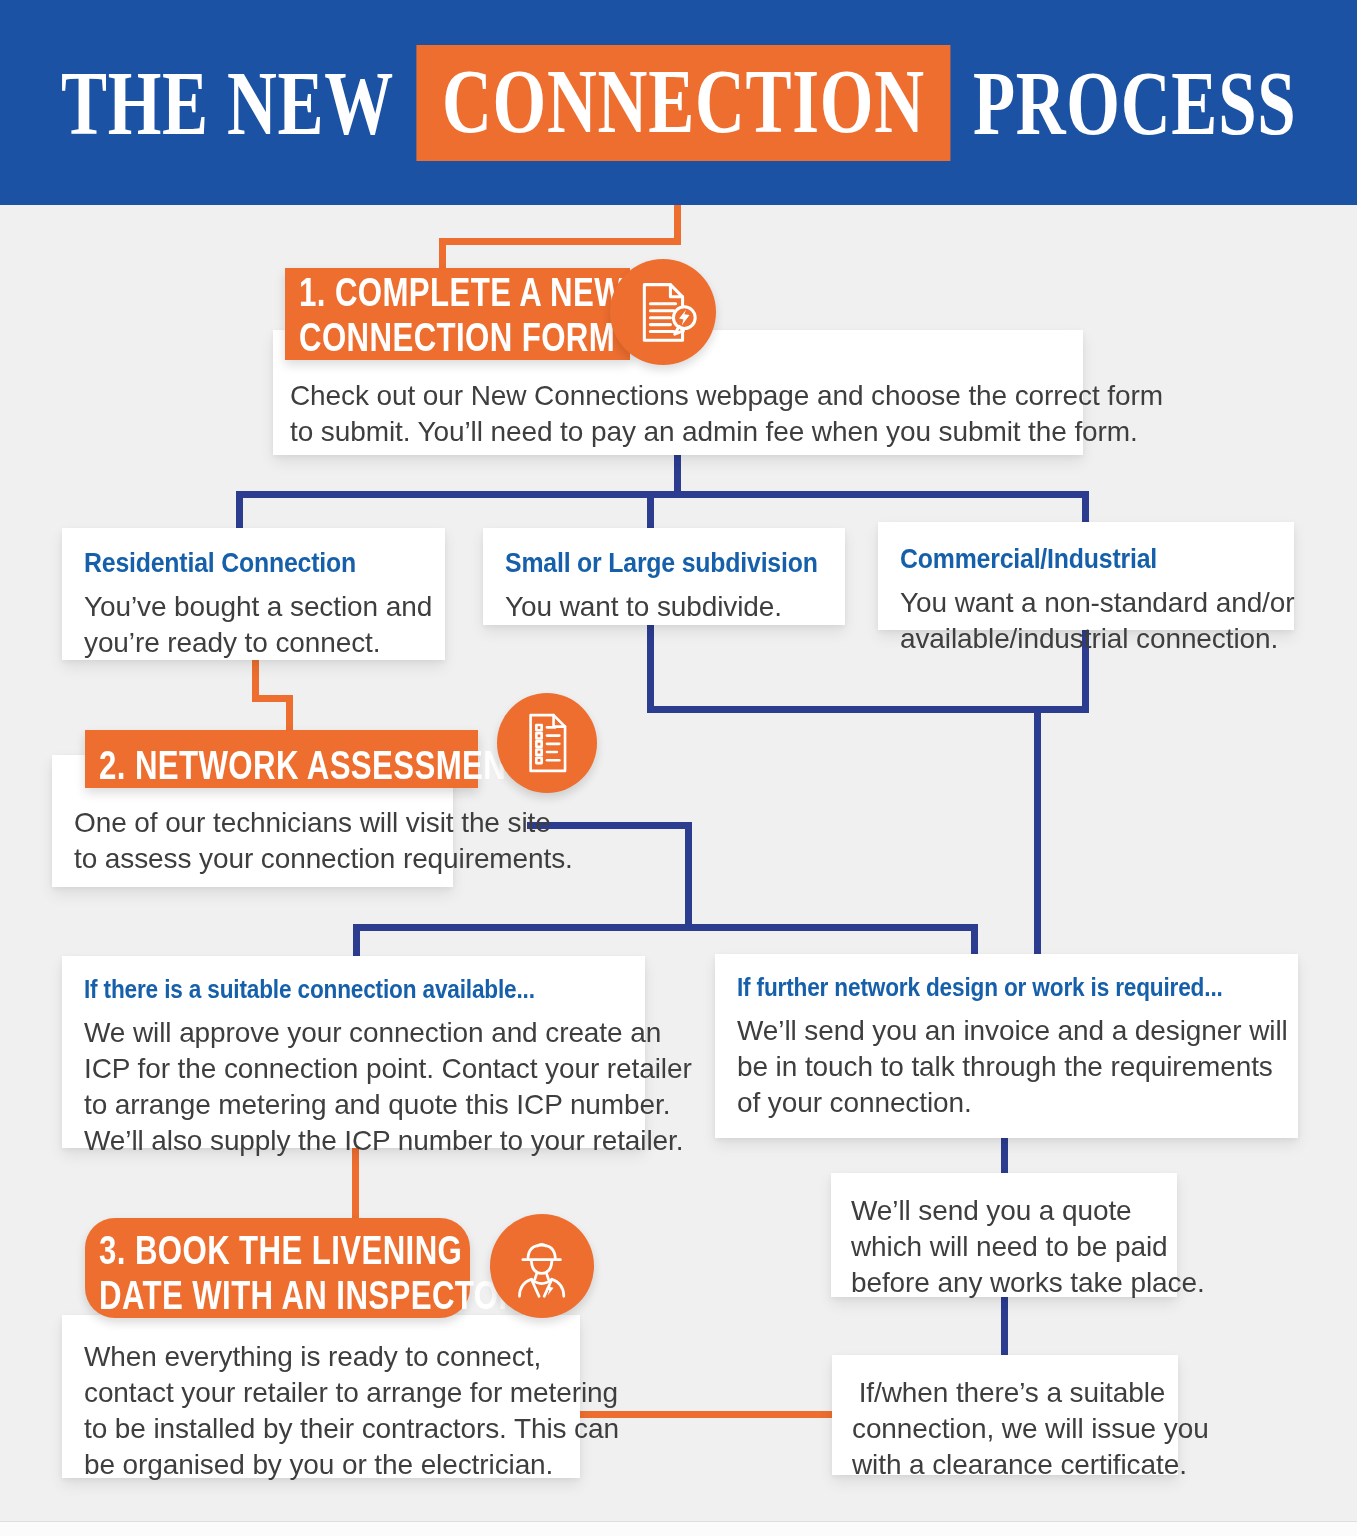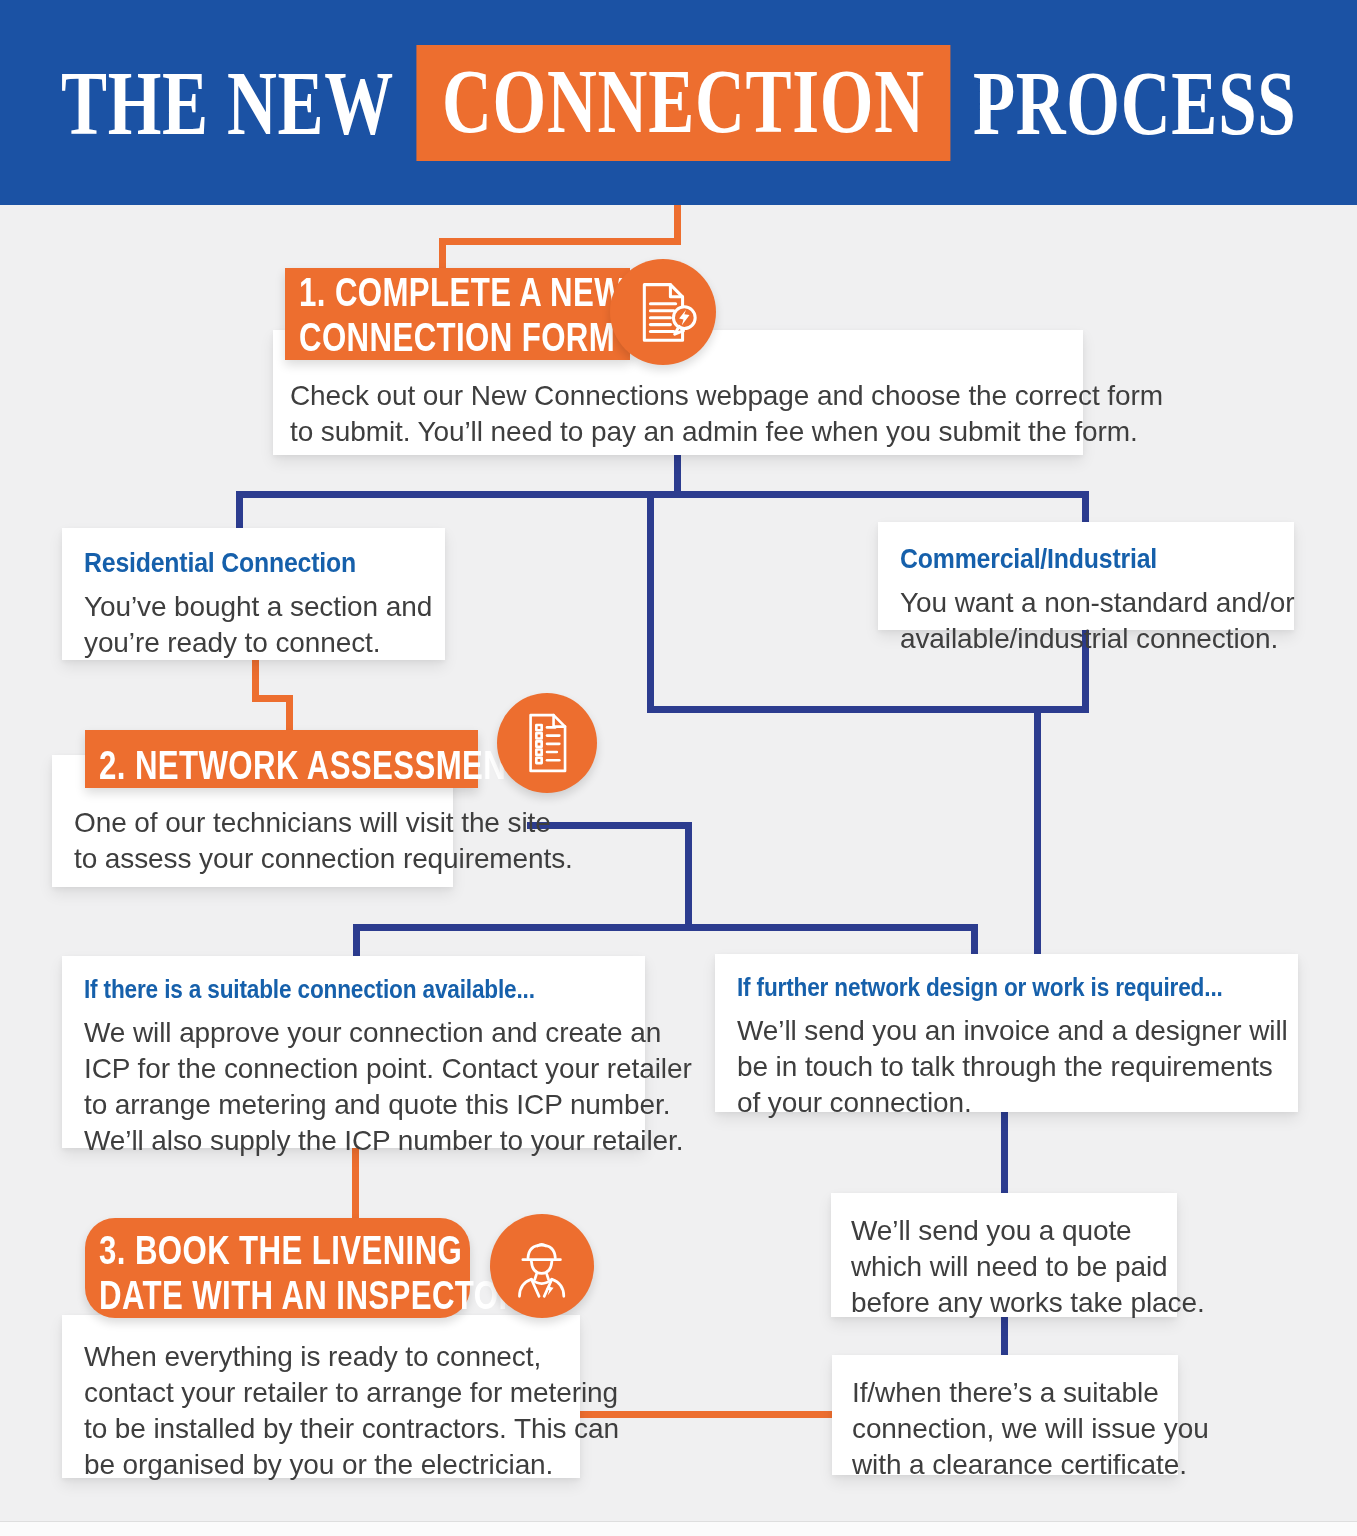--- a/index.html
+++ b/index.html
@@ -130,20 +130,24 @@
       <circle cx="74" cy="56" r="12.5" fill="#ed6e2f"></circle>
       <path d="M68 66 L63 75 L73 71 Z" fill="#ed6e2f"></path>
       <path d="M76 47 L68 57 L73 58 L71 65 L80 53 L74 52 Z" fill="#fff" stroke="none"></path>
     </svg>
   </div>
 
   <div class="card" style="left:62px;top:528px;width:383px;height:132px;padding:20px 18px 0 22px;">
     <h3>Residential Connection</h3>
     <p>You’ve bought a section and
 you’re ready to connect.</p>
+  </div>
+  <div class="card" style="left:483px;top:528px;width:362px;height:97px;padding:20px 18px 0 22px;">
+    <h3>Small or Large subdivision</h3>
+    <p>You want to subdivide.</p>
   </div>
   <div class="card" style="left:878px;top:522px;width:416px;height:108px;padding:22px 18px 0 22px;">
     <h3>Commercial/Industrial</h3>
     <p>You want a non-standard and/or
 available/industrial connection.</p>
   </div>
 
   <div class="card" style="left:52px;top:755px;width:401px;height:132px;padding:50px 24px 0 22px;">
     <p>One of our technicians will visit the site
 to assess your connection requirements.</p>
@@ -168,33 +172,33 @@
     </svg>
   </div>
 
   <div class="card" style="left:62px;top:956px;width:583px;height:192px;padding:18px 20px 0 22px;">
     <h3 class="cond">If there is a suitable connection available...</h3>
     <p>We will approve your connection and create an
 ICP for the connection point. Contact your retailer
 to arrange metering and quote this ICP number.
 We’ll also supply the ICP number to your retailer.</p>
   </div>
-  <div class="card" style="left:715px;top:954px;width:583px;height:158px;padding:18px 20px 12px 22px;">
+  <div class="card" style="left:715px;top:954px;width:583px;height:184px;padding:18px 20px 12px 22px;">
     <h3 class="cond">If further network design or work is required...</h3>
     <p>We’ll send you an invoice and a designer will
 be in touch to talk through the requirements
 of your connection.</p>
   </div>
 
-  <div class="card" style="left:831px;top:1173px;width:346px;height:124px;padding:20px 6px 0 20px;margin-top:20px;">
+  <div class="card" style="left:831px;top:1173px;width:346px;height:124px;padding:20px 6px 0 20px;">
     <p>We’ll send you a quote
 which will need to be paid
 before any works take place.</p>
   </div>
-  <div class="card" style="left:832px;top:1355px;width:346px;height:120px;padding:20px 6px 0 20px;">
+  <div class="card" style="left:832px;top:1355px;width:346px;height:120px;padding:20px 6px 0 20px;text-align:center;">
     <p>If/when there’s a suitable
 connection, we will issue you
 with a clearance certificate.</p>
   </div>
 
   <div class="card" style="left:62px;top:1315px;width:518px;height:163px;padding:24px 14px 0 22px;">
     <p>When everything is ready to connect,
 contact your retailer to arrange for metering
 to be installed by their contractors. This can
 be organised by you or the electrician.</p>

